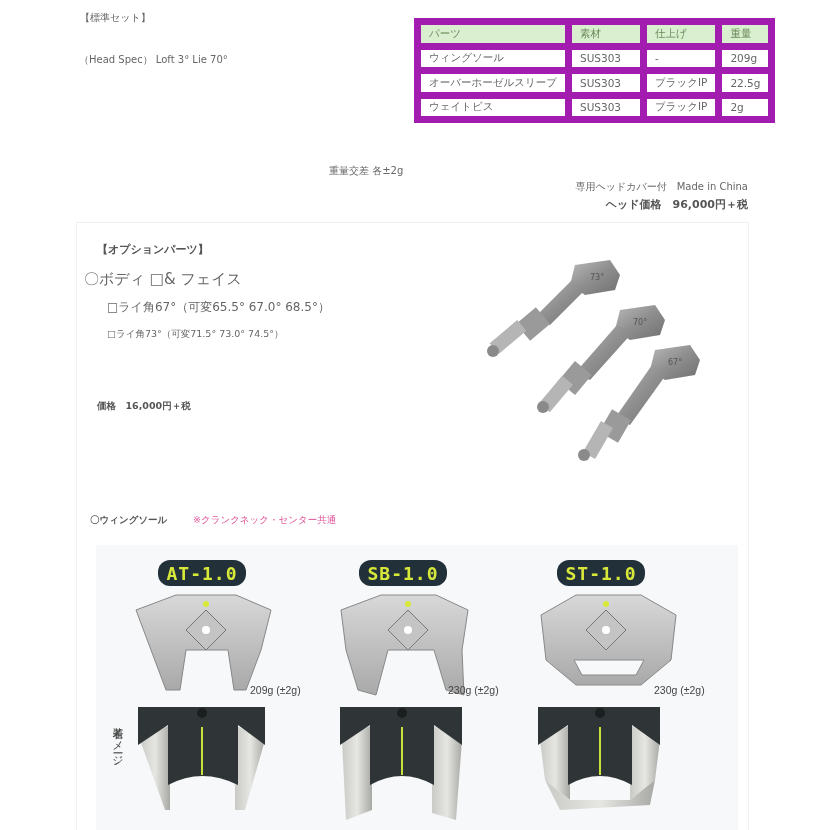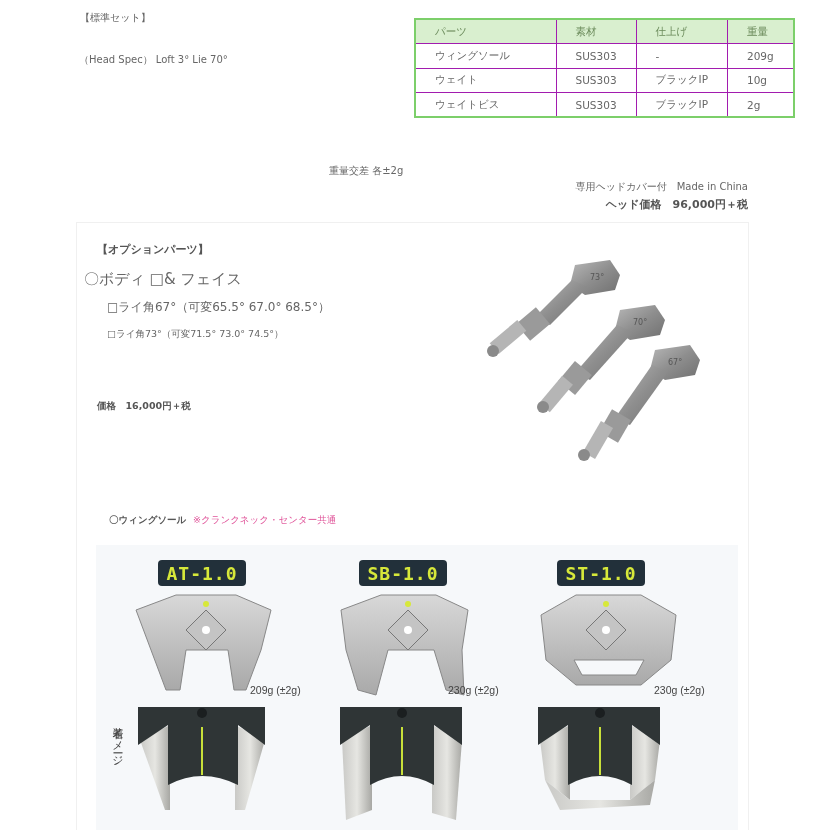--- a/index.html
+++ b/index.html
@@ -10,42 +10,42 @@
   .txt { font-size: 10px; color: #666; white-space: nowrap; }
   .bold { font-weight: bold; color: #555; }
 
   
   table.spec {
     position: absolute; left: 414px; top: 18px;
     border-collapse: collapse; font-size: 10.5px; color: #666;
     border: 2px solid #7ccf6a;
   }
   table.spec th, table.spec td {
-    border: 1px solid #a21caf; height: 24.5px; padding: 0 19px; text-align: left; font-weight: normal; white-space: nowrap;
+    border: 7px solid #a21caf; height: 24.5px; padding: 0 8px; text-align: left; font-weight: normal; white-space: nowrap;
   }
   table.spec th { background: #d9efcf; color: #6a8a5a; }
   table.spec td:nth-child(1), table.spec th:nth-child(1) { width: 141px; }
   table.spec td:nth-child(2), table.spec th:nth-child(2) { width: 75px; }
   table.spec td:nth-child(3), table.spec th:nth-child(3) { width: 66px; }
   table.spec td:nth-child(4), table.spec th:nth-child(4) { width: 44px; }
 
   
   .option-box {
     position: absolute; left: 76px; top: 222px; width: 673px; height: 608px;
     border: 1px solid #f0f0f0; border-bottom: none; background: #fff;
   }
 
   .pink { color: #e0559a; }
 
   
   .sole-panel {
     position: absolute; left: 96px; top: 545px; width: 642px; height: 285px; background: #f6f8fa;
   }
   .badge {
-    position: absolute; width: 88px; height: 26px; background: #22303a; border-radius: 4px;
+    position: absolute; width: 88px; height: 26px; background: #22303a; border-radius: 12px;
     color: #d7e83a; font-family: "DejaVu Sans Mono", monospace; font-weight: bold; font-size: 18px;
     display: flex; align-items: center; justify-content: center; letter-spacing: 1px;
   }
   .weight-label { position: absolute; font-size: 10.5px; color: #444; font-family: "Liberation Sans", sans-serif; }
   .vert-label {
     position: absolute; left: 110px; top: 718px; width: 14px; font-size: 11px; color: #444; line-height: 13px;
     writing-mode: vertical-rl; letter-spacing: 1px;
   }
 </style>
 </head>
@@ -64,24 +64,24 @@
     </tr>
   </thead>
   <tbody>
     <tr>
       <td>ウィングソール</td>
       <td>SUS303</td>
       <td>-</td>
       <td>209g</td>
     </tr>
     <tr>
-      <td>ウェイト</td>
+      <td>オーバーホーゼルスリーブ</td>
       <td>SUS303</td>
       <td>ブラックIP</td>
-      <td>10g</td>
+      <td>22.5g</td>
     </tr>
     <tr>
       <td>ウェイトビス</td>
       <td>SUS303</td>
       <td>ブラックIP</td>
       <td>2g</td>
     </tr>
   </tbody>
 </table>
 
@@ -124,21 +124,21 @@
   <g>
     <path d="M175 95 L210 90 L220 105 L215 120 L185 125 L170 115 Z" fill="url(#metal)"></path>
     <path d="M172 110 L188 117 L150 170 L135 163 Z" fill="url(#metal)"></path>
     <rect x="122" y="160" width="26" height="22" transform="rotate(-60 135 171)" fill="#9a9a9a"></rect>
     <rect x="100" y="178" width="36" height="14" transform="rotate(-60 118 185)" fill="#b5b5b5"></rect>
     <circle cx="104" cy="200" r="6" fill="#8a8a8a"></circle>
     <text x="188" y="110" font-size="8" fill="#555">67°</text>
   </g>
 </svg>
 
-<div class="abs txt bold" style="left:109px; top:514px; font-size:9.5px;">〇ウィングソール</div>
+<div class="abs txt bold" style="left:90px; top:514px; font-size:9.5px;">〇ウィングソール</div>
 <div class="abs txt pink" style="left:193px; top:514px; font-size:9.5px;">※クランクネック・センター共通</div>
 
 <div class="sole-panel"></div>
 
 <div class="badge" style="left:158px; top:560px;">AT-1.0</div>
 <div class="badge" style="left:359px; top:560px;">SB-1.0</div>
 <div class="badge" style="left:557px; top:560px;">ST-1.0</div>
 
 <svg class="abs" style="left:96px; top:590px;" width="642" height="110" viewBox="0 0 642 110">
   <defs>

